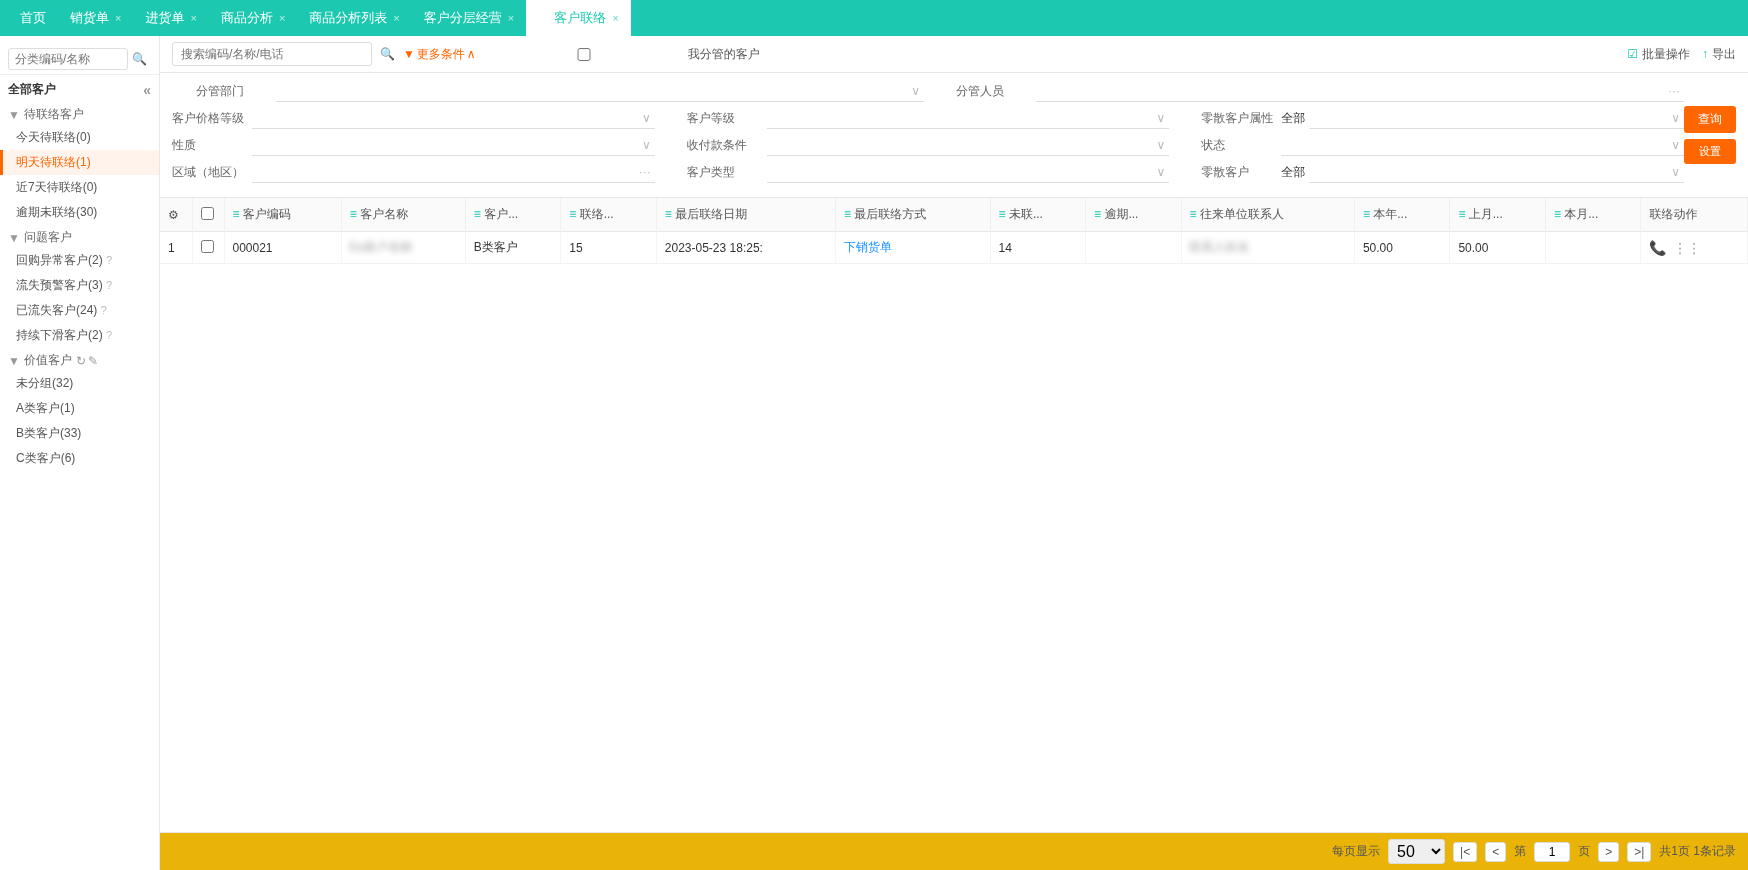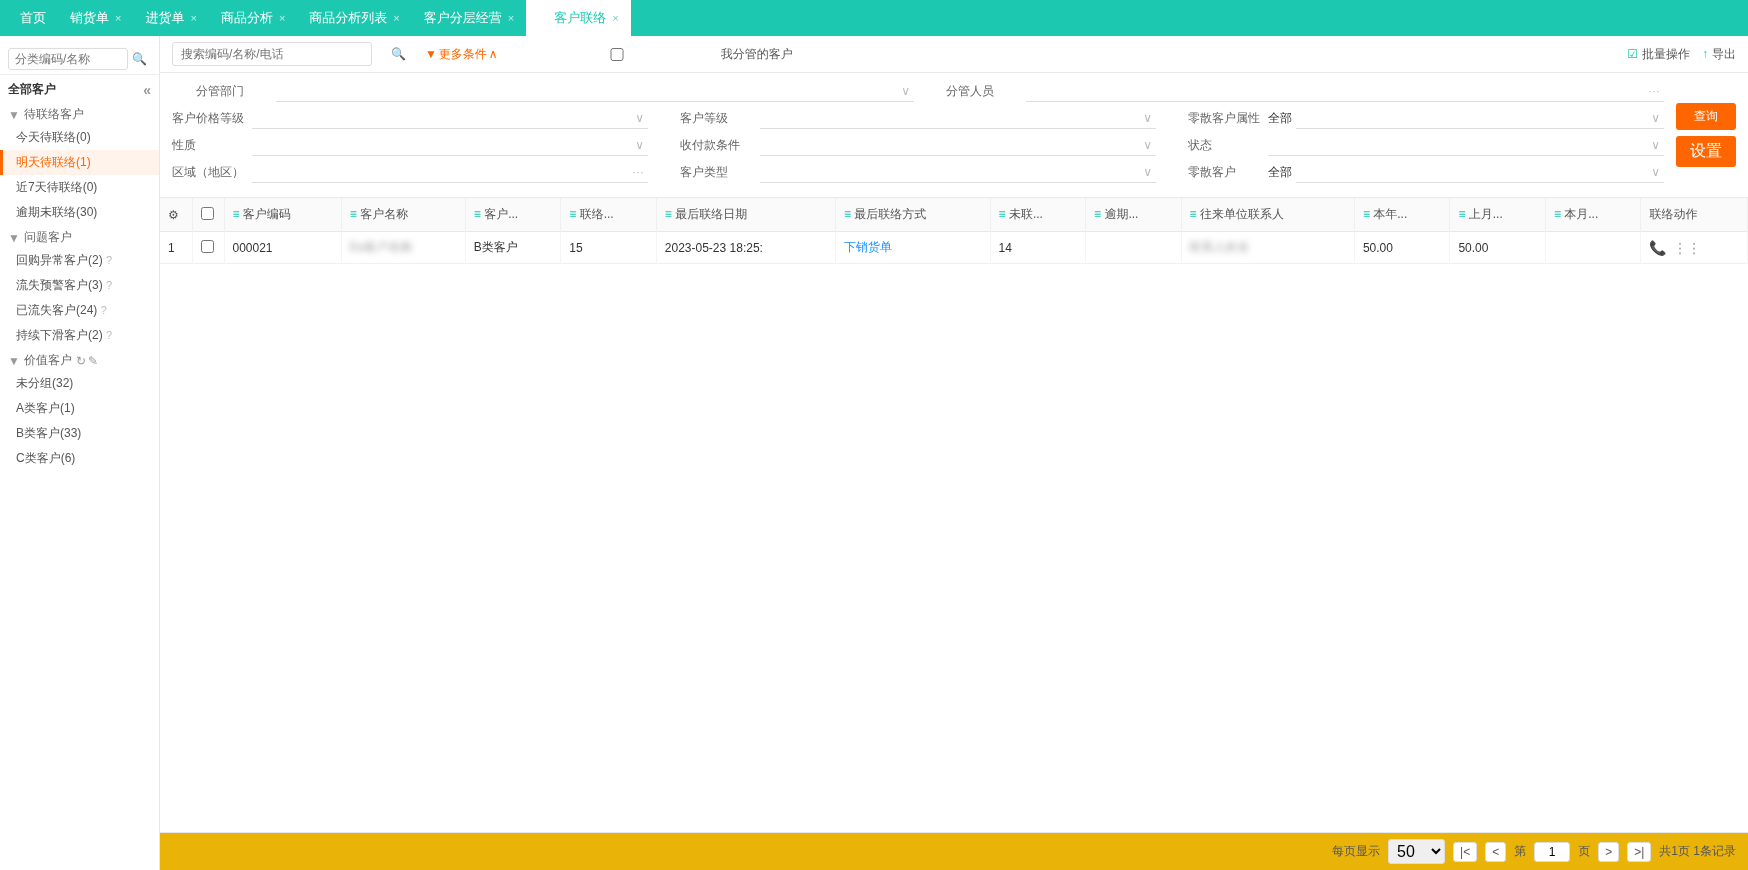--- a/index.html
+++ b/index.html
@@ -118,21 +118,21 @@
       overflow: hidden;
     }
 
     
     .filter-bar {
       background: #fff;
       padding: 6px 12px;
       border-bottom: 1px solid #e8e8e8;
       display: flex;
       align-items: center;
-      gap: 19px;
+      gap: 8px;
       flex-shrink: 0;
     }
     .filter-bar input {
       border: 1px solid #ddd;
       border-radius: 3px;
       padding: 4px 8px;
       font-size: 12px;
       width: 200px;
       outline: none;
     }
@@ -226,21 +226,21 @@
       cursor: pointer;
       font-size: 12px;
     }
     .settings-btn {
       background: #ff6600;
       color: #fff;
       border: none;
       border-radius: 3px;
       padding: 5px 14px;
       cursor: pointer;
-      font-size: 16px;
+      font-size: 11px;
     }
     .filter-actions {
       display: flex;
       flex-direction: column;
       gap: 4px;
       flex-shrink: 0;
     }
 
     
     .table-container {
@@ -550,21 +550,21 @@
             <div class="filter-cell">
               <span class="filter-label">零散客户</span>
               <span style="font-size:12px;color:#333;margin-right:4px;">全部</span>
               <div class="filter-select" style="flex:1;">
                 <span></span>
                 <span class="caret">∨</span>
               </div>
             </div>
           </div>
         </div>
-        <div class="filter-actions" style="margin-left:12px;justify-content:center;display:flex;flex-direction:column;gap:6px;">
+        <div class="filter-actions" style="margin-left:0;justify-content:center;display:flex;flex-direction:column;gap:6px;">
           <button class="query-btn">查询</button>
           <button class="settings-btn">设置</button>
         </div>
       </div>
     </div>
 
     <div class="table-container">
       <table>
         <thead>
           <tr>

